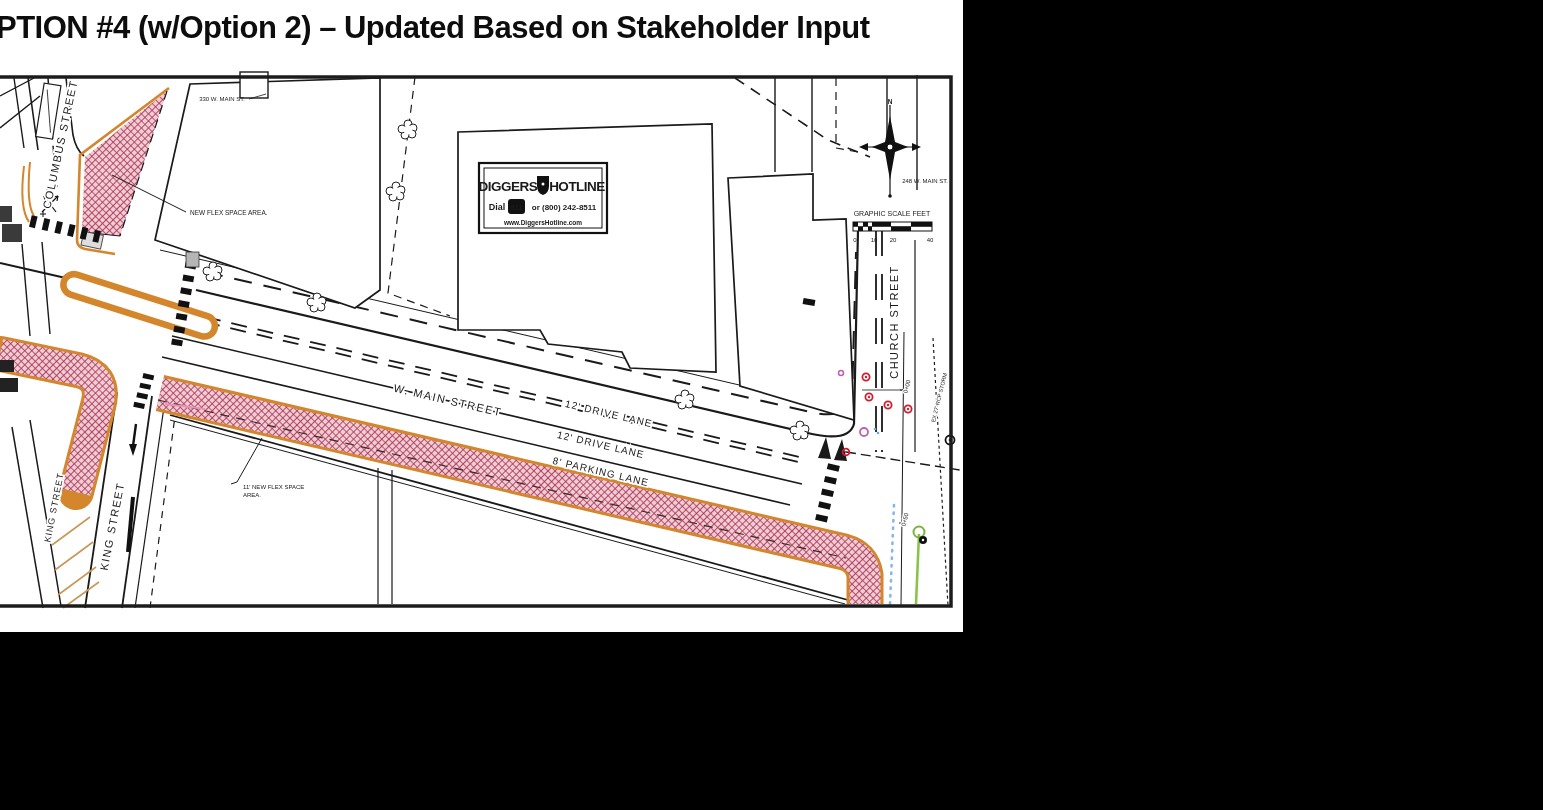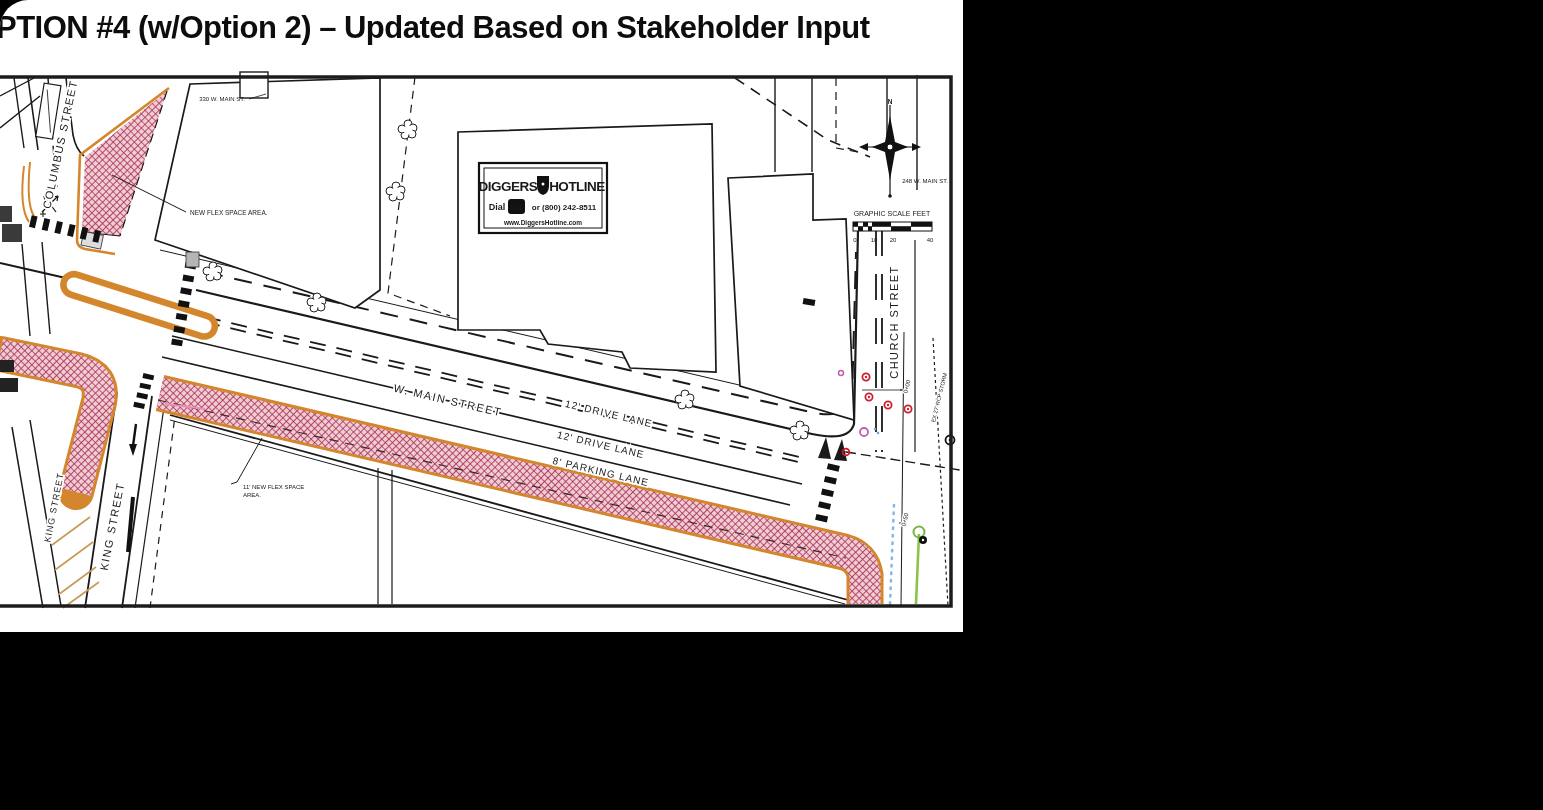--- a/index.html
+++ b/index.html
@@ -1,17 +1,17 @@
 <!DOCTYPE html>
 <html><head>
 <meta charset="utf-8">
 <style>
   html,body{margin:0;padding:0;background:#000;}
   .canvas{position:relative;width:1543px;height:810px;background:#000;overflow:hidden;
-          font-family:"Liberation Sans",sans-serif;border-radius:28px;}
+          font-family:"Liberation Sans",sans-serif;}
   .sheet{position:absolute;left:0;top:0;width:963px;height:632px;background:#fff;}
   .slide-title{position:absolute;left:-4px;top:10px;width:960px;
     font-family:"Liberation Sans",sans-serif;font-weight:bold;font-size:31px;
     letter-spacing:-0.5px;color:#0d0d0d;white-space:nowrap;}
   svg text{font-family:"Liberation Sans",sans-serif;fill:#1a1a1a;}
   svg .halo{paint-order:stroke;stroke:#ffffff;stroke-width:3.5px;}
   svg .halo2{paint-order:stroke;stroke:#ffffff;stroke-width:2.5px;}
 </style>
 </head>
 <body>

